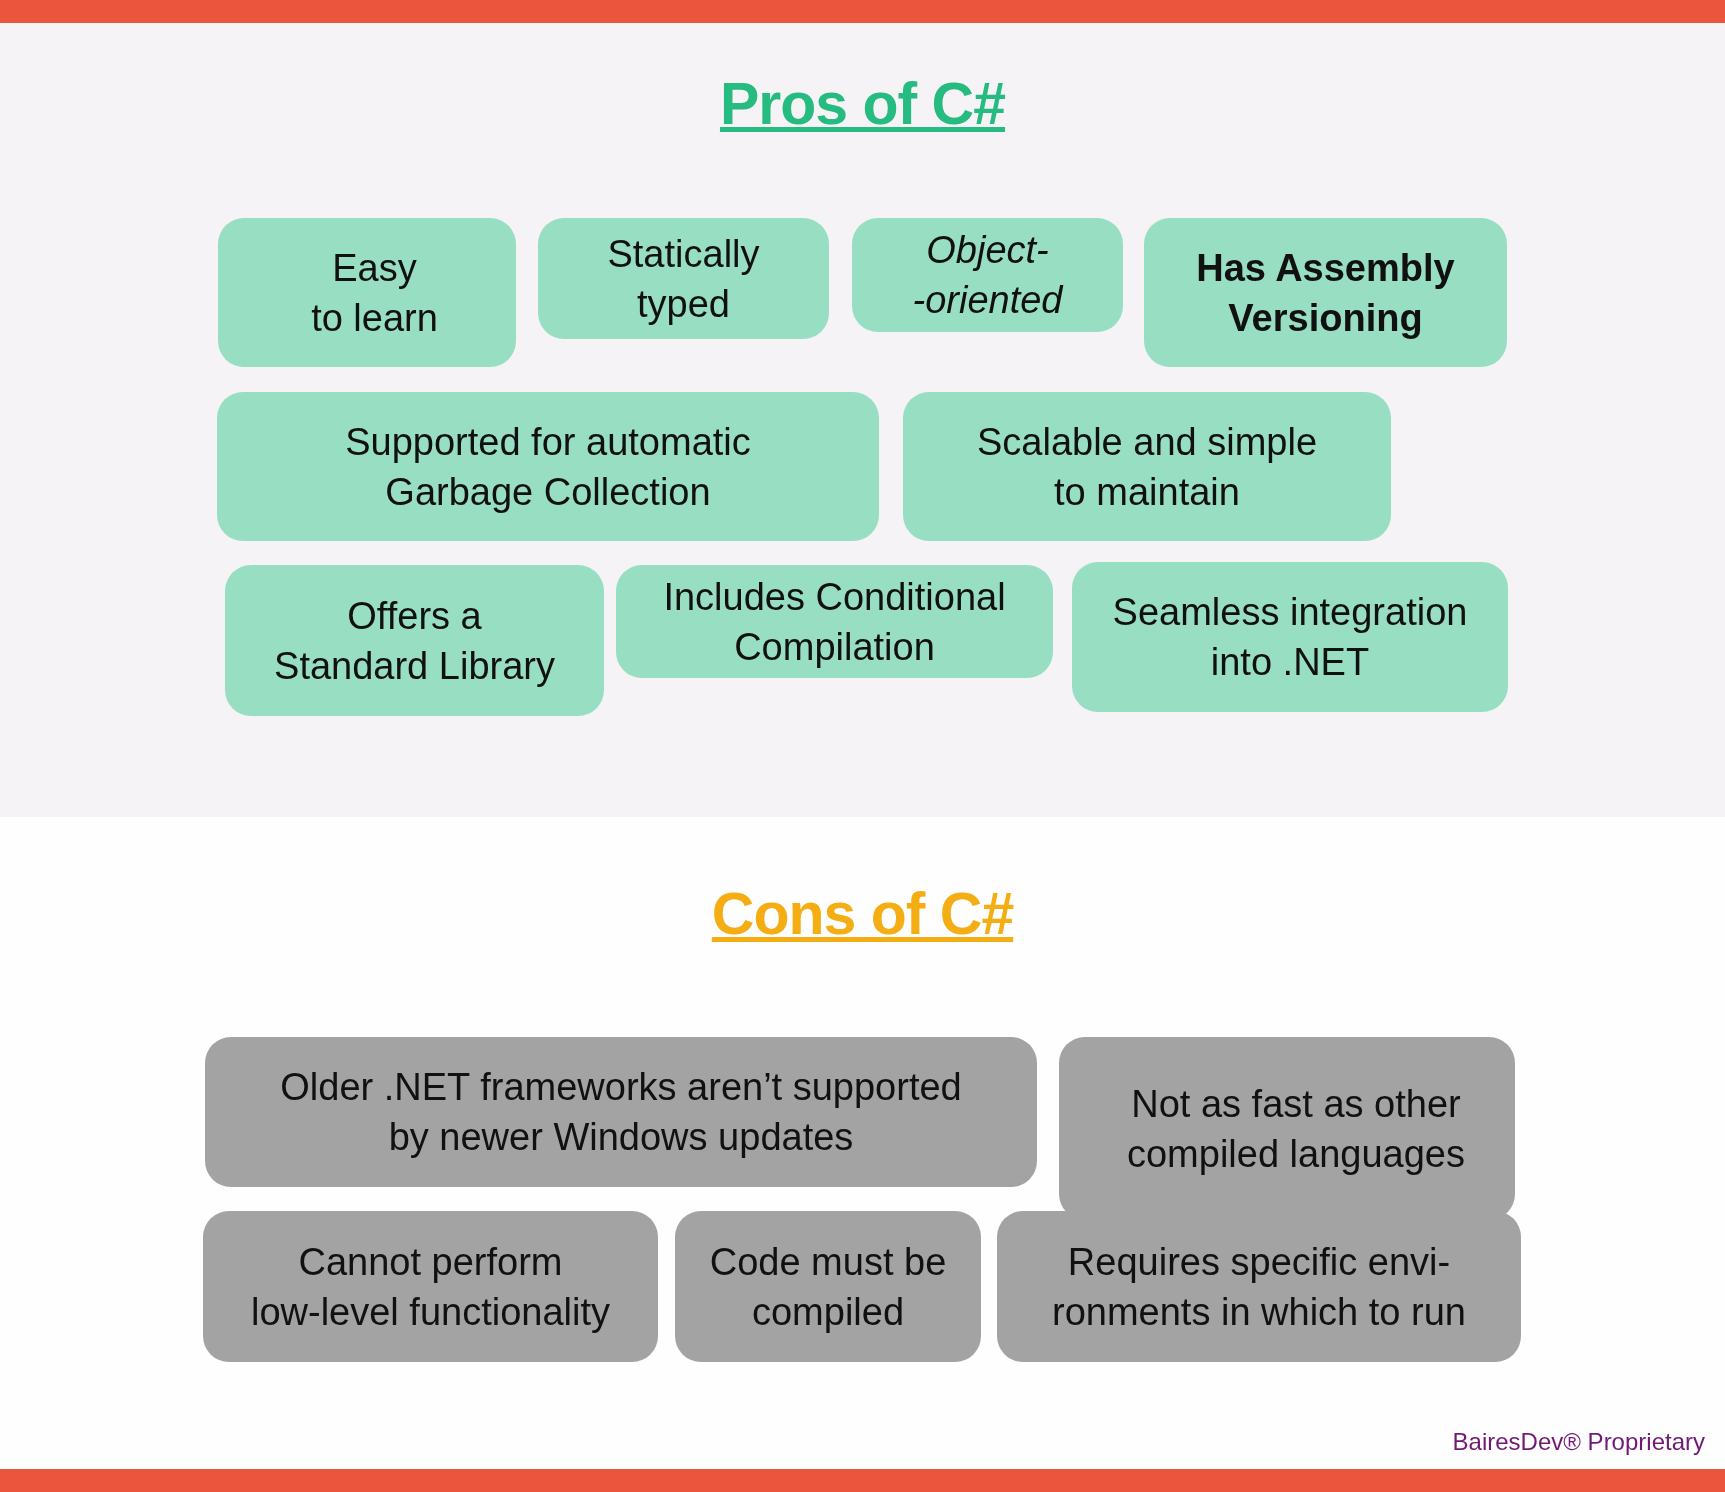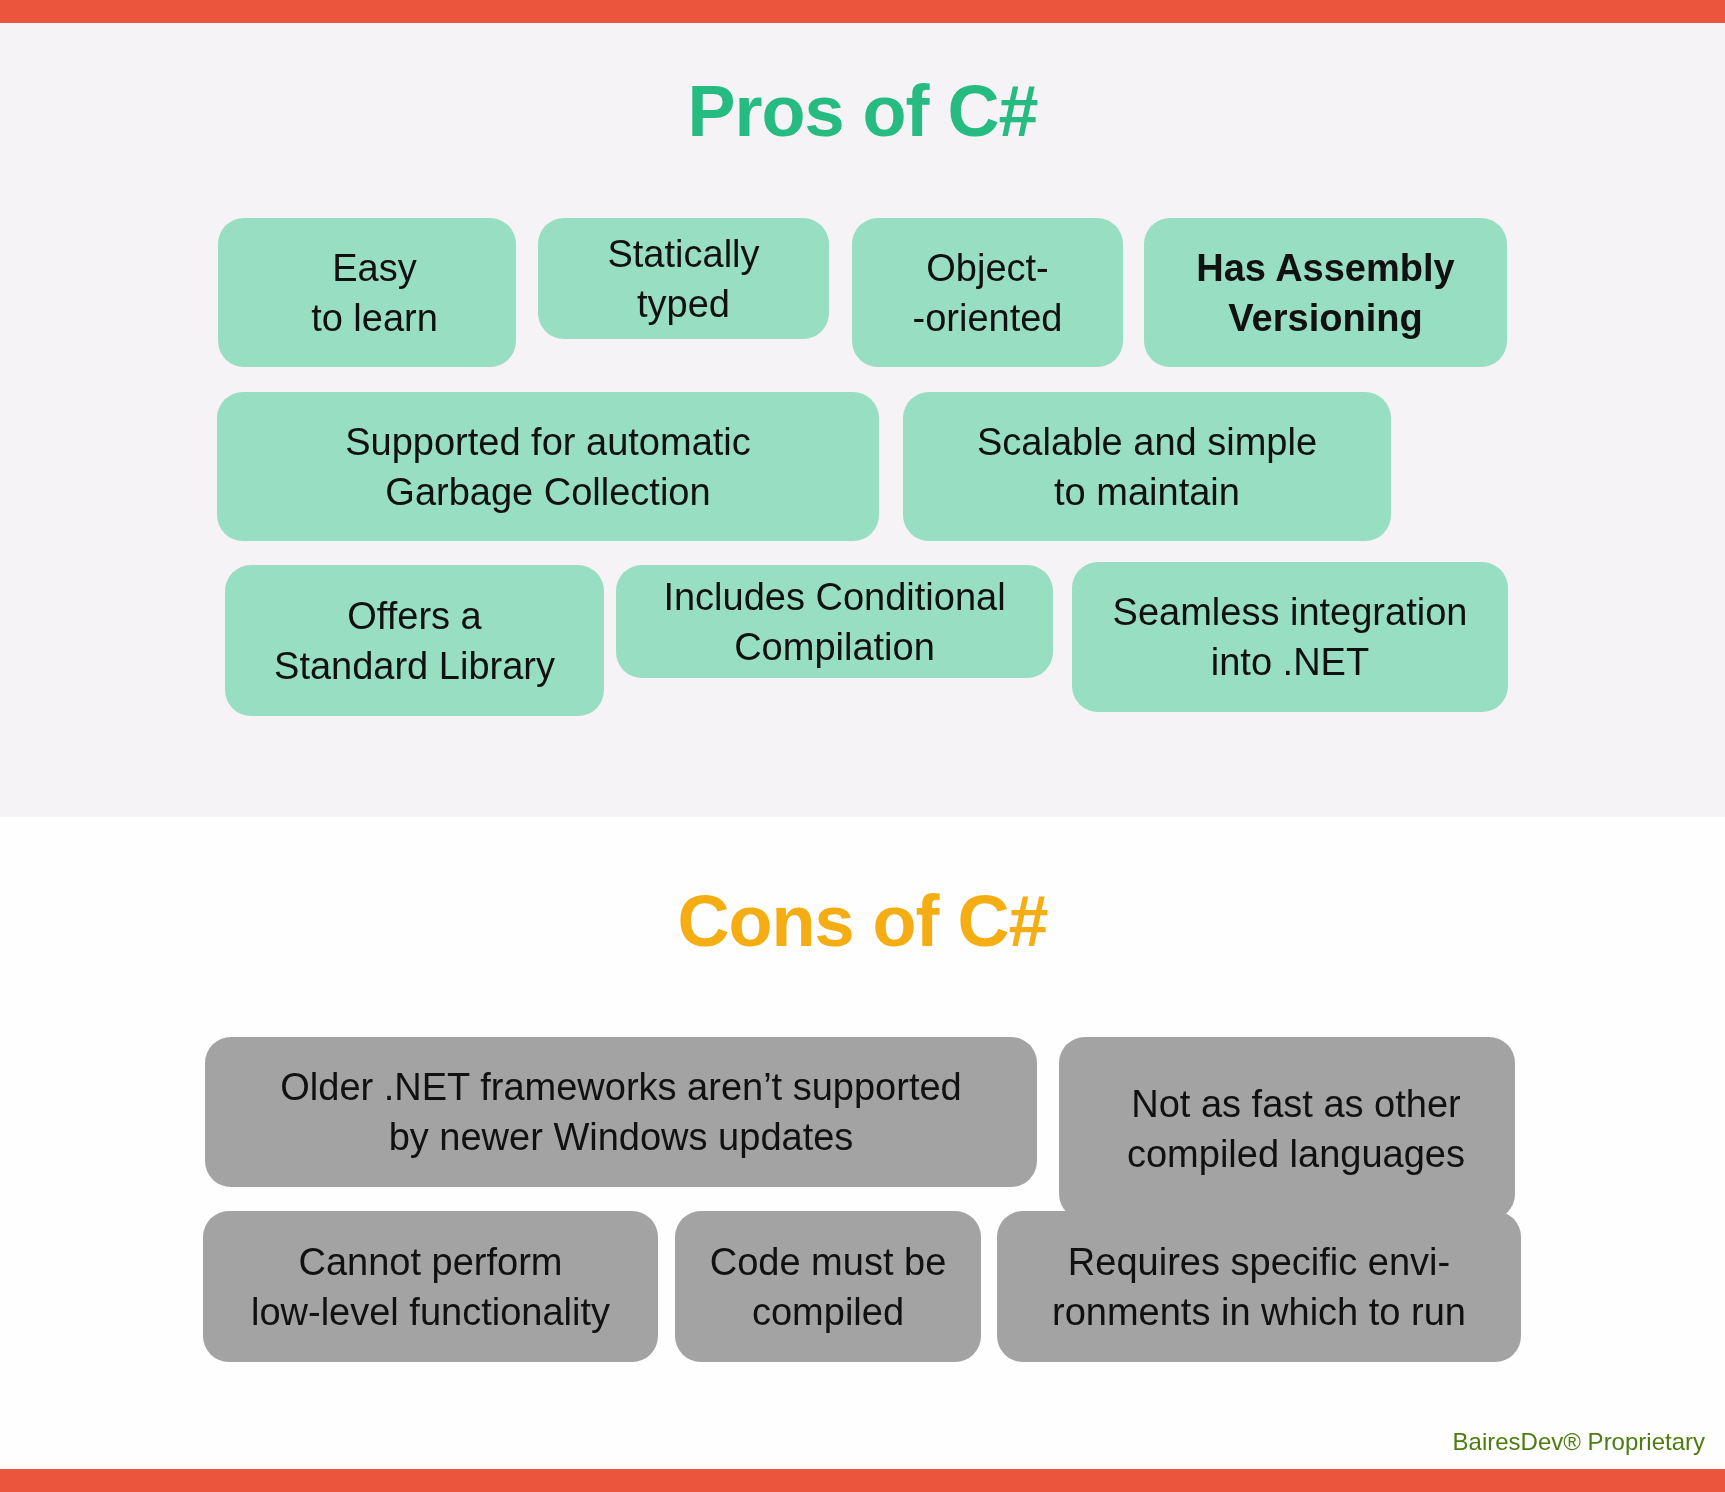--- a/index.html
+++ b/index.html
@@ -1,37 +1,37 @@
 <!DOCTYPE html>
 <html><head>
 <meta charset="utf-8">
 <style>
   html,body{margin:0;padding:0;}
   body{width:1725px;height:1492px;position:relative;background:#fefefe;font-family:"Liberation Sans",sans-serif;overflow:hidden;}
   .bar{position:absolute;left:0;width:1725px;background:#eb553e;}
   .pros-bg{position:absolute;left:0;top:23px;width:1725px;height:794px;background:#f5f3f6;}
-  .title{position:absolute;left:0;width:1725px;text-align:center;font-weight:bold;font-size:72px;letter-spacing:-1px;}
+  .title{position:absolute;left:0;width:1725px;text-align:center;font-weight:bold;font-size:59px;letter-spacing:-1px;text-decoration:underline;}
   .box{position:absolute;display:flex;align-items:center;justify-content:center;text-align:center;border-radius:26px;font-size:38px;line-height:50px;color:#111;white-space:pre-line;box-sizing:border-box;padding:0 10px;}
   .pro{background:#98dec3;}
   .con{background:#a3a3a3;}
-  .footer{position:absolute;right:20px;top:1428px;font-size:24px;color:#4d7c0f;}
+  .footer{position:absolute;right:20px;top:1428px;font-size:24px;color:#701a75;}
 </style>
 </head>
 <body>
 
 <div class="bar" style="top:0;height:23px;"></div>
 <div class="pros-bg"></div>
 
 <div class="title" style="top:70px;color:#26bb80;">Pros of C#</div>
 
 <div class="box pro" style="left:218px;top:218px;width:298px;height:149px;padding-left:25px;">Easy
 to learn</div>
 <div class="box pro" style="left:538px;top:218px;width:291px;height:121px;">Statically
 typed</div>
-<div class="box pro" style="left:852px;top:218px;width:271px;height:149px;">Object-
+<div class="box pro" style="left:852px;top:218px;width:271px;height:114px;font-style:italic;">Object-
 -oriented</div>
 <div class="box pro" style="left:1144px;top:218px;width:363px;height:149px;font-weight:bold;">Has Assembly
 Versioning</div>
 
 <div class="box pro" style="left:217px;top:392px;width:662px;height:149px;">Supported for automatic
 Garbage Collection</div>
 <div class="box pro" style="left:903px;top:392px;width:488px;height:149px;">Scalable and simple
 to maintain</div>
 
 <div class="box pro" style="left:218px;top:565px;width:379px;height:151px;margin-left:7px;">Offers a

